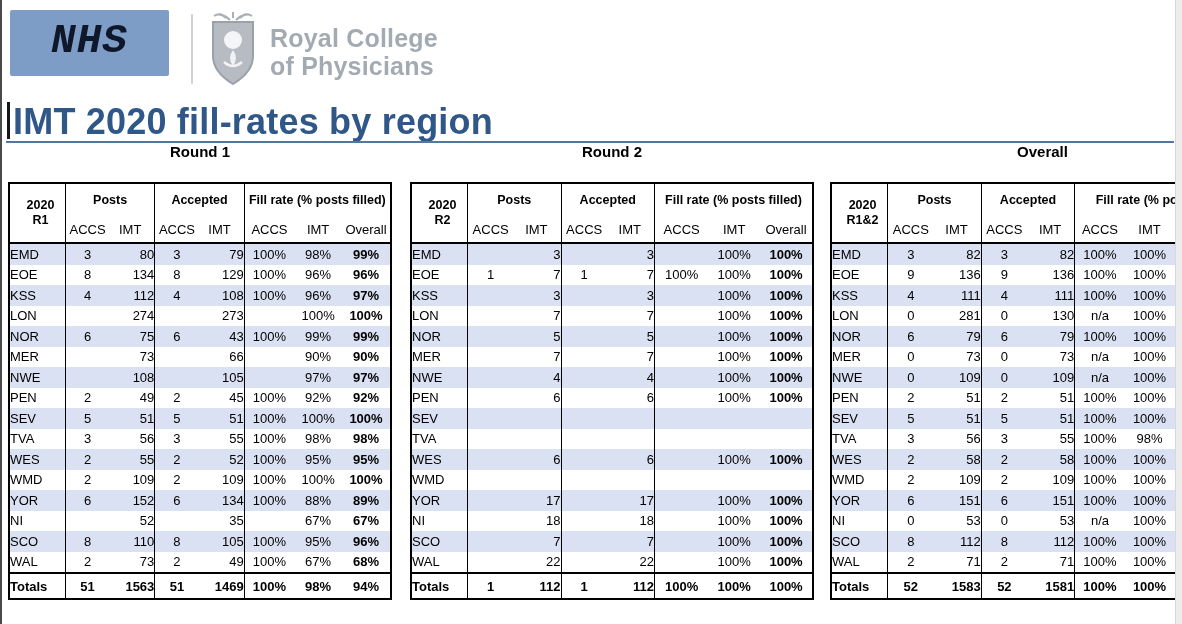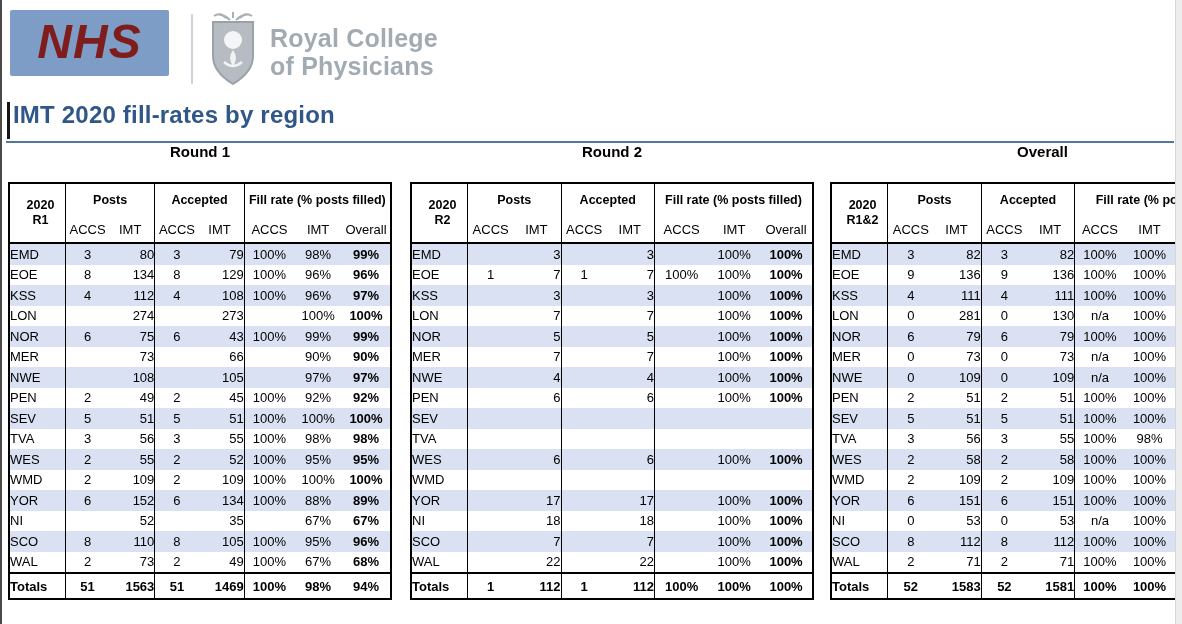--- a/index.html
+++ b/index.html
@@ -5,28 +5,28 @@
   html,body{margin:0;padding:0;}
   body{width:1182px;height:624px;background:#ffffff;font-family:"Liberation Sans",sans-serif;overflow:hidden;}
   .page{position:relative;width:1182px;height:624px;background:#fff;overflow:hidden;}
 
   
   .left-edge{position:absolute;left:0;top:0;width:2px;height:624px;background:#4a4a4a;z-index:6;}
   .right-strip{position:absolute;left:1175px;top:0;width:7px;height:624px;background:#ededed;border-left:1px solid #d7d7d7;z-index:5;}
 
   
   .nhs-logo{position:absolute;left:10px;top:10px;width:159px;height:66px;background:#7e9dc6;display:flex;align-items:center;justify-content:center;border-radius:2px;}
-  .nhs-logo span{color:#7f1d1d;font-weight:bold;font-style:italic;font-size:48px;letter-spacing:1px;transform:translateY(-2px);}
+  .nhs-logo span{color:#0f172a;font-weight:bold;font-style:italic;font-size:41px;letter-spacing:1px;transform:translateY(-2px);font-family:Liberation Mono, monospace;}
   .logo-divider{position:absolute;left:191px;top:14px;width:2px;height:70px;background:#ccd3db;}
   .rcp-crest{position:absolute;left:206px;top:10px;width:54px;height:80px;}
   .rcp-text{position:absolute;left:270px;top:24px;color:#a3abb2;font-weight:bold;font-size:25px;line-height:28px;letter-spacing:0.2px;}
 
   
   .text-cursor{position:absolute;left:7px;top:102px;width:3px;height:37px;background:#15151a;}
-  .doc-title{position:absolute;left:13px;top:101px;font-size:24px;font-weight:bold;color:#2f5787;letter-spacing:0.2px;}
+  .doc-title{position:absolute;left:13px;top:101px;font-size:36px;font-weight:bold;color:#2f5787;letter-spacing:0.2px;}
   .title-rule{position:absolute;left:6px;top:141px;width:1168px;height:0;border-top:2px solid #54779f;}
 
   
   .round-label{position:absolute;top:143px;height:22px;text-align:center;font-weight:bold;font-size:15px;color:#000;}
 
   
   .tbl{position:absolute;top:182px;}
   .tbl table{border-collapse:collapse;table-layout:fixed;border:2px solid #000;}
   .tbl th,.tbl td{font-size:13px;color:#000;overflow:hidden;white-space:nowrap;padding:0;}
   .tbl thead tr.group th{height:32px;font-weight:bold;font-size:12.5px;text-align:center;}

